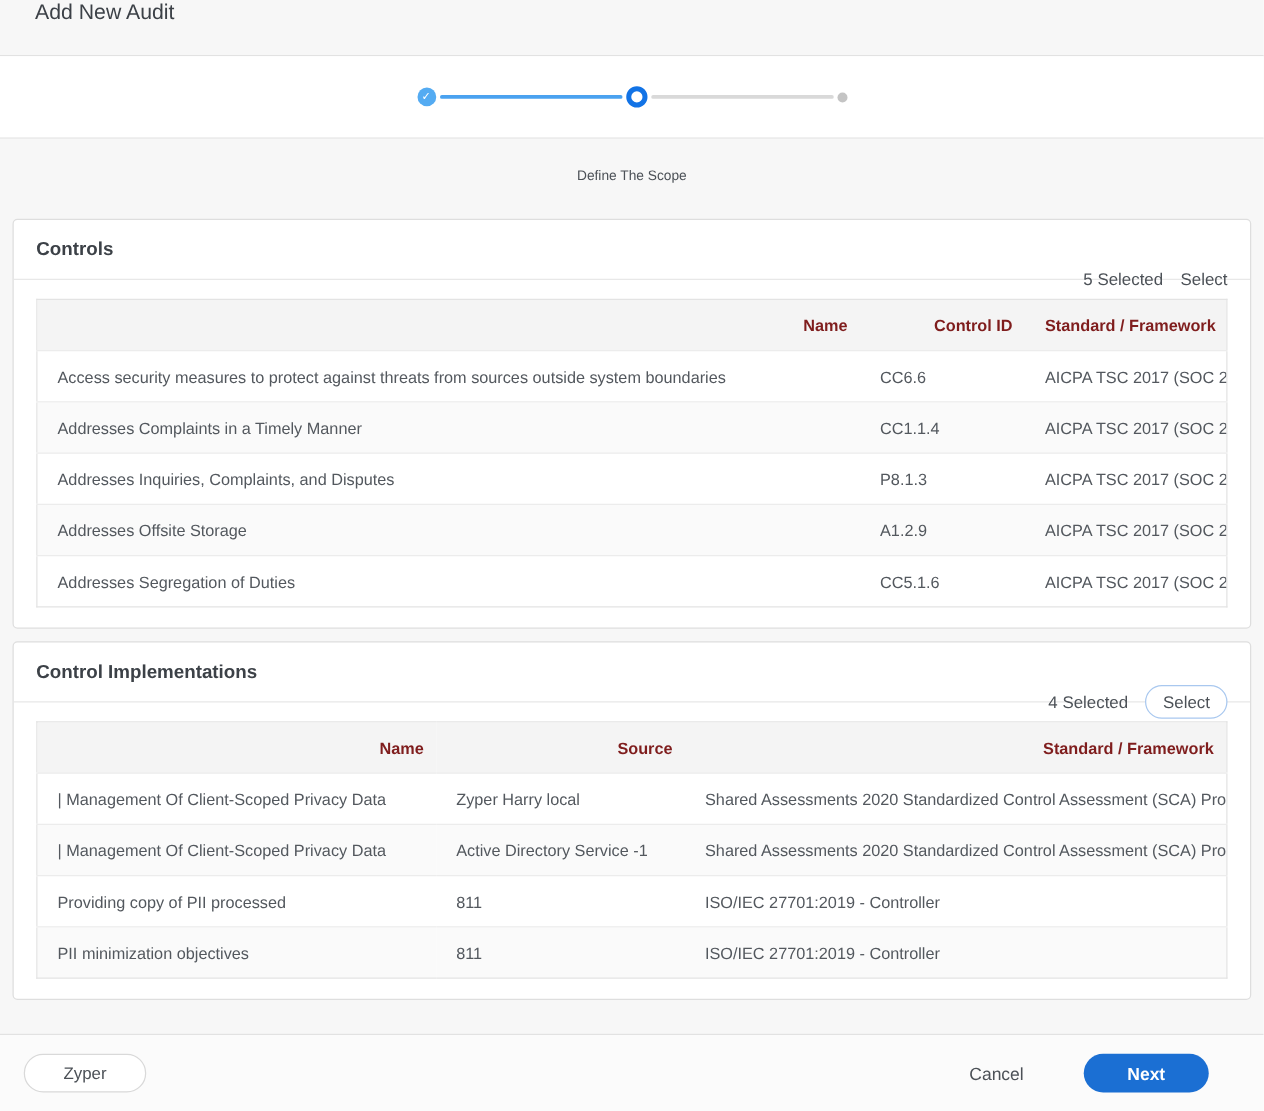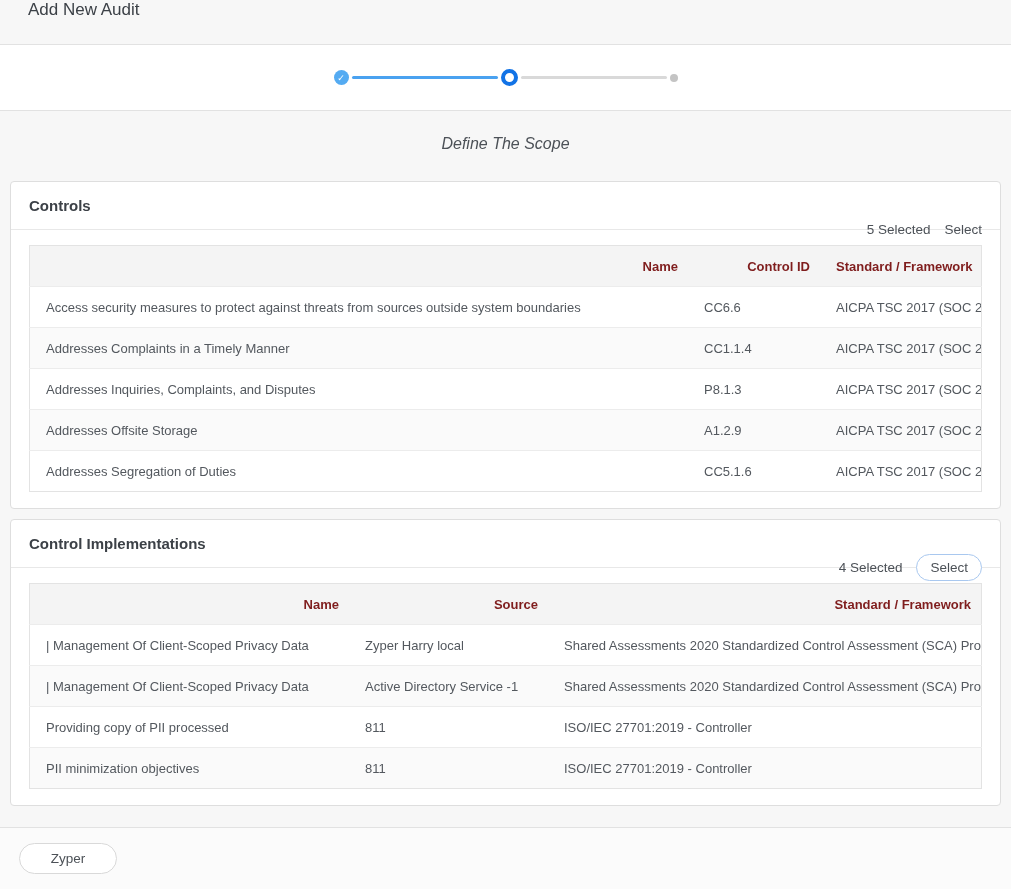--- a/index.html
+++ b/index.html
@@ -30,21 +30,21 @@
   .step.completed { width:15px; height:15px; background:#54abf2; color:#fff;
                     font-size:9px; font-weight:bold; }
   .step.active { width:17px; height:17px; background:#fff; border:4.5px solid #1273e6; }
   .step.pending { width:8px; height:8px; background:#c4c4c4; }
   .step-line { width:146px; height:2.5px; margin:0 3px; border-radius:2px; }
   .step-line.done { background:#4aa2f0; }
   .step-line.todo { background:#d9d9d9; }
 
   
   .content { flex:1 1 auto; background:#f7f7f7; }
-  .scope-title { text-align:center; padding-top:24px; font-size:16px; color:#4c5157;font-style:italic; }
+  .scope-title { text-align:center; padding-top:24px; font-size:11px; color:#4c5157; }
   .scope-subtitle { text-align:center; padding-top:13px; font-size:14.5px; color:#4c5157; }
 
   .panel {
     background:#fff; border:1px solid #dedede; border-radius:4px;
     margin:0 10px;
   }
   .panel.first { margin-top:28px; }
   .panel.second { margin-top:10px; }
   .panel-header {
     height:47px; display:flex; align-items:center; justify-content:space-between;
@@ -203,13 +203,17 @@
               <td>ISO/IEC 27701:2019 - Controller</td>
             </tr>
           </tbody>
       </table>
     </div>
   </div>
 </div>
 
 <div class="footer">
   <button class="btn-back">Zyper</button>
+  <div class="footer-right">
+    <button class="cancel-link">Cancel</button>
+    <button class="btn-next">Next</button>
+  </div>
 </div>
 
 </body></html>

